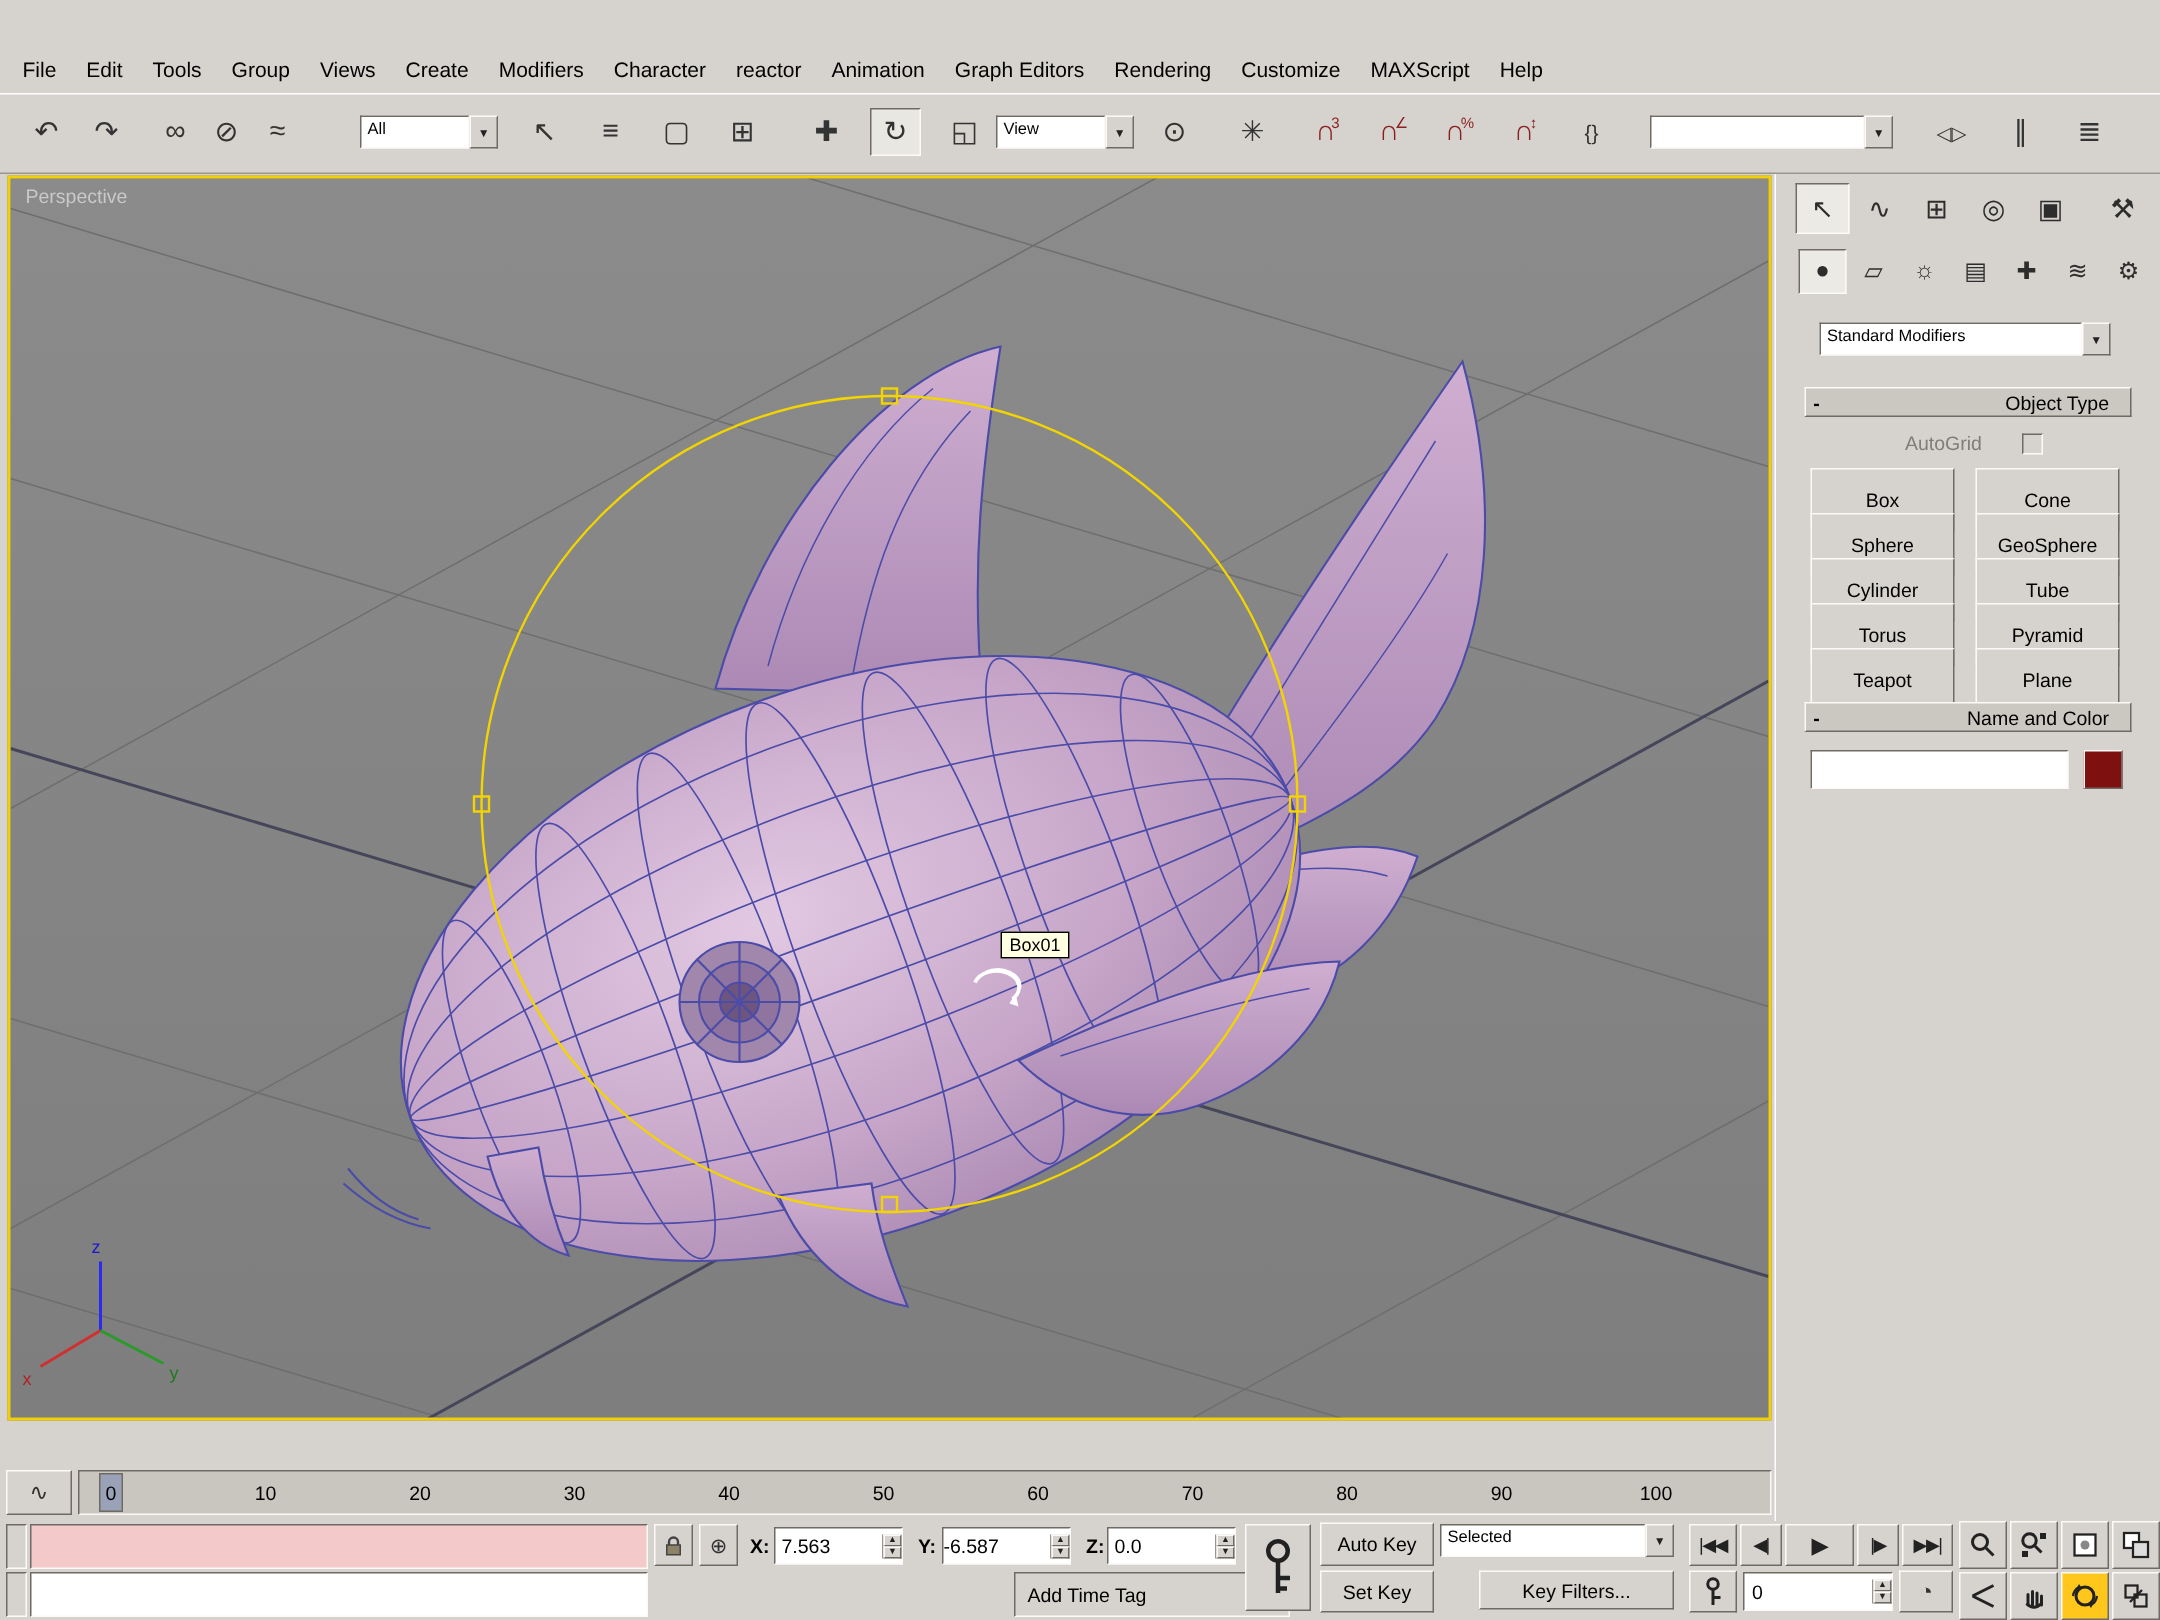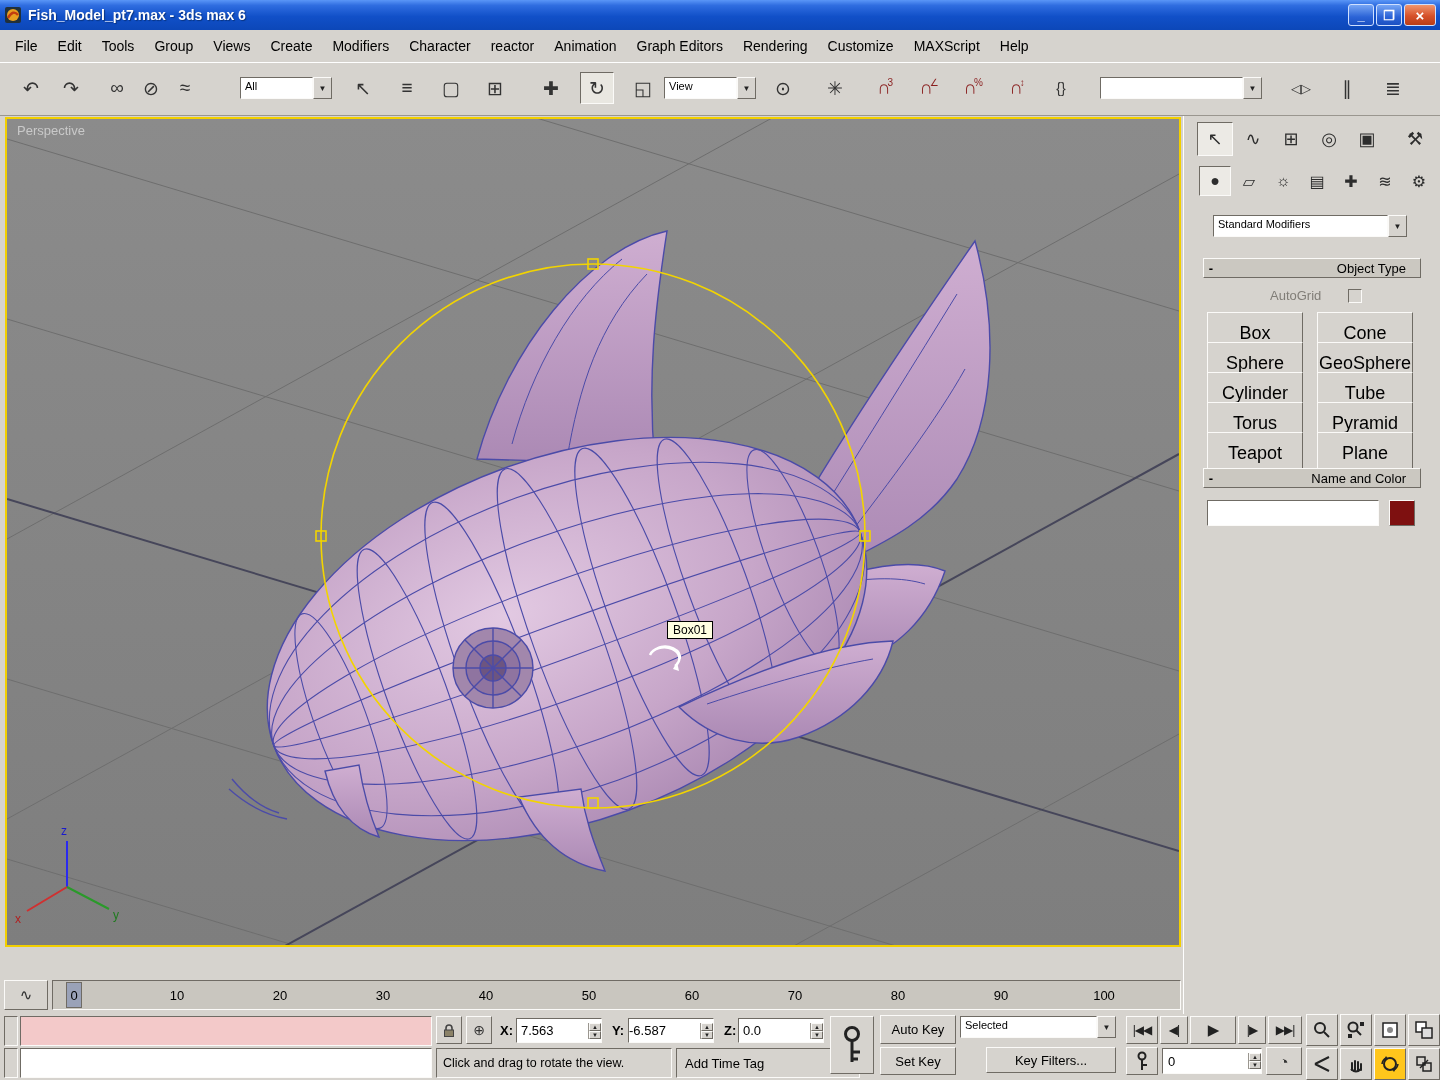--- a/index.html
+++ b/index.html
@@ -50,55 +50,38 @@
   .cmdpanel{left:1183px;top:116px;width:257px;height:898px;background:#d6d3ce;border-left:1px solid #fff}
   .ptab{position:absolute;width:36px;height:34px;top:6px;display:flex;align-items:center;justify-content:center;
         font-size:18px;color:#2d2d2d}
   .ptab.pressed,.pcat.pressed{background:#eceae5;border:1px solid;border-color:#6f6b64 #fbfaf8 #fbfaf8 #6f6b64}
   .pcat{position:absolute;width:32px;height:30px;top:50px;display:flex;align-items:center;justify-content:center;
         font-size:16px;color:#2d2d2d}
   .rollhdr{position:absolute;left:19px;width:218px;height:20px;background:#cbc8c1;
            border:1px solid;border-color:#fbfaf8 #6f6b64 #6f6b64 #fbfaf8;display:flex;align-items:center;font-size:13px}
   .rollhdr .minus{width:14px;text-align:center;font-weight:bold}
   .rollhdr .rtitle{flex:1;text-align:right;margin-right:14px}
-  .objbtn{position:absolute;width:96px;height:42px;font-size:18px}
+  .objbtn{position:absolute;width:96px;height:42px;font-size:13px}
 
   
   .slider-handle{display:flex;align-items:center;justify-content:center;font-size:13px}
   .ticklbl{position:absolute;top:7px;transform:translateX(-50%);font-size:13px}
   .playbtn{position:absolute;font-size:12px;letter-spacing:-1px;color:#222}
   .navbtn{position:absolute;width:32px;height:32px}
   .navbtn.active{background:#ffc61c}
   .coordlbl{position:absolute;top:1023px;font-size:13px;font-weight:bold}
   .spincol{width:13px;display:flex;flex-direction:column;border-left:1px solid #9a968f}
   .spincol span{flex:1;font-size:6px;display:flex;align-items:center;justify-content:center;
      background:#d6d3ce;border:1px solid;border-color:#fbfaf8 #6f6b64 #6f6b64 #fbfaf8;color:#222}
 </style>
 </head>
 <body>
 
 <div id="root">
 
-  <div class="abs titlebar">
-    <svg width="18" height="18">
-      <rect x="1" y="1" width="16" height="16" rx="2" fill="#20303c"></rect>
-      <circle cx="9" cy="9" r="6" fill="#e8a020"></circle>
-      <path d="M4,12 Q9,3 14,9" stroke="#c23c10" stroke-width="2.4" fill="none"></path>
-    </svg>
-    <span class="ttl">Fish_Model_pt7.max - 3ds max 6</span>
-    <div class="winbtn">
-        <span>_</span>
-      </div>
-    <div class="winbtn">
-        <span>❐</span>
-      </div>
-    <div class="winbtn close">
-        <span>×</span>
-      </div>
-  </div>
 
   <div class="abs menubar">
     <span class="menuitem">File</span>
     <span class="menuitem">Edit</span>
     <span class="menuitem">Tools</span>
     <span class="menuitem">Group</span>
     <span class="menuitem">Views</span>
     <span class="menuitem">Create</span>
     <span class="menuitem">Modifiers</span>
     <span class="menuitem">Character</span>
@@ -430,23 +413,20 @@
     <span class="ticklbl" style="left:845px">80</span>
     <span class="ticklbl" style="left:948px">90</span>
     <span class="ticklbl" style="left:1051px">100</span>
   </div>
 
   <div class="abs sunken" style="left:4px;top:1016px;width:14px;height:30px"></div>
   <div class="abs sunken" style="left:4px;top:1048px;width:14px;height:30px"></div>
   <div class="abs sunken" style="left:20px;top:1016px;width:412px;height:30px;background:#f3c9c9"></div>
   <div class="abs fieldw" style="left:20px;top:1048px;width:412px;height:30px"></div>
 
-  <div class="abs sunken flexl" style="left:436px;top:1048px;width:236px;height:30px;padding:0 6px;font-size:12.5px;overflow:hidden;white-space:nowrap">
-    <span>Click and drag to rotate the view.</span>
-  </div>
   <div class="abs sunken flexl" style="left:676px;top:1048px;width:184px;height:30px;padding:0 8px">
     <span>Add Time Tag</span>
   </div>
 
   <div class="abs raised flexc" style="left:436px;top:1016px;width:26px;height:28px">
     <svg width="16" height="16">
       <path d="M5,8 v-2 a3,3 0 0 1 6,0 v2" stroke="#444" fill="none" stroke-width="1.6"></path>
       <rect x="3.5" y="8" width="9" height="6.5" fill="#8b8268" stroke="#444"></rect>
     </svg>
   </div>

